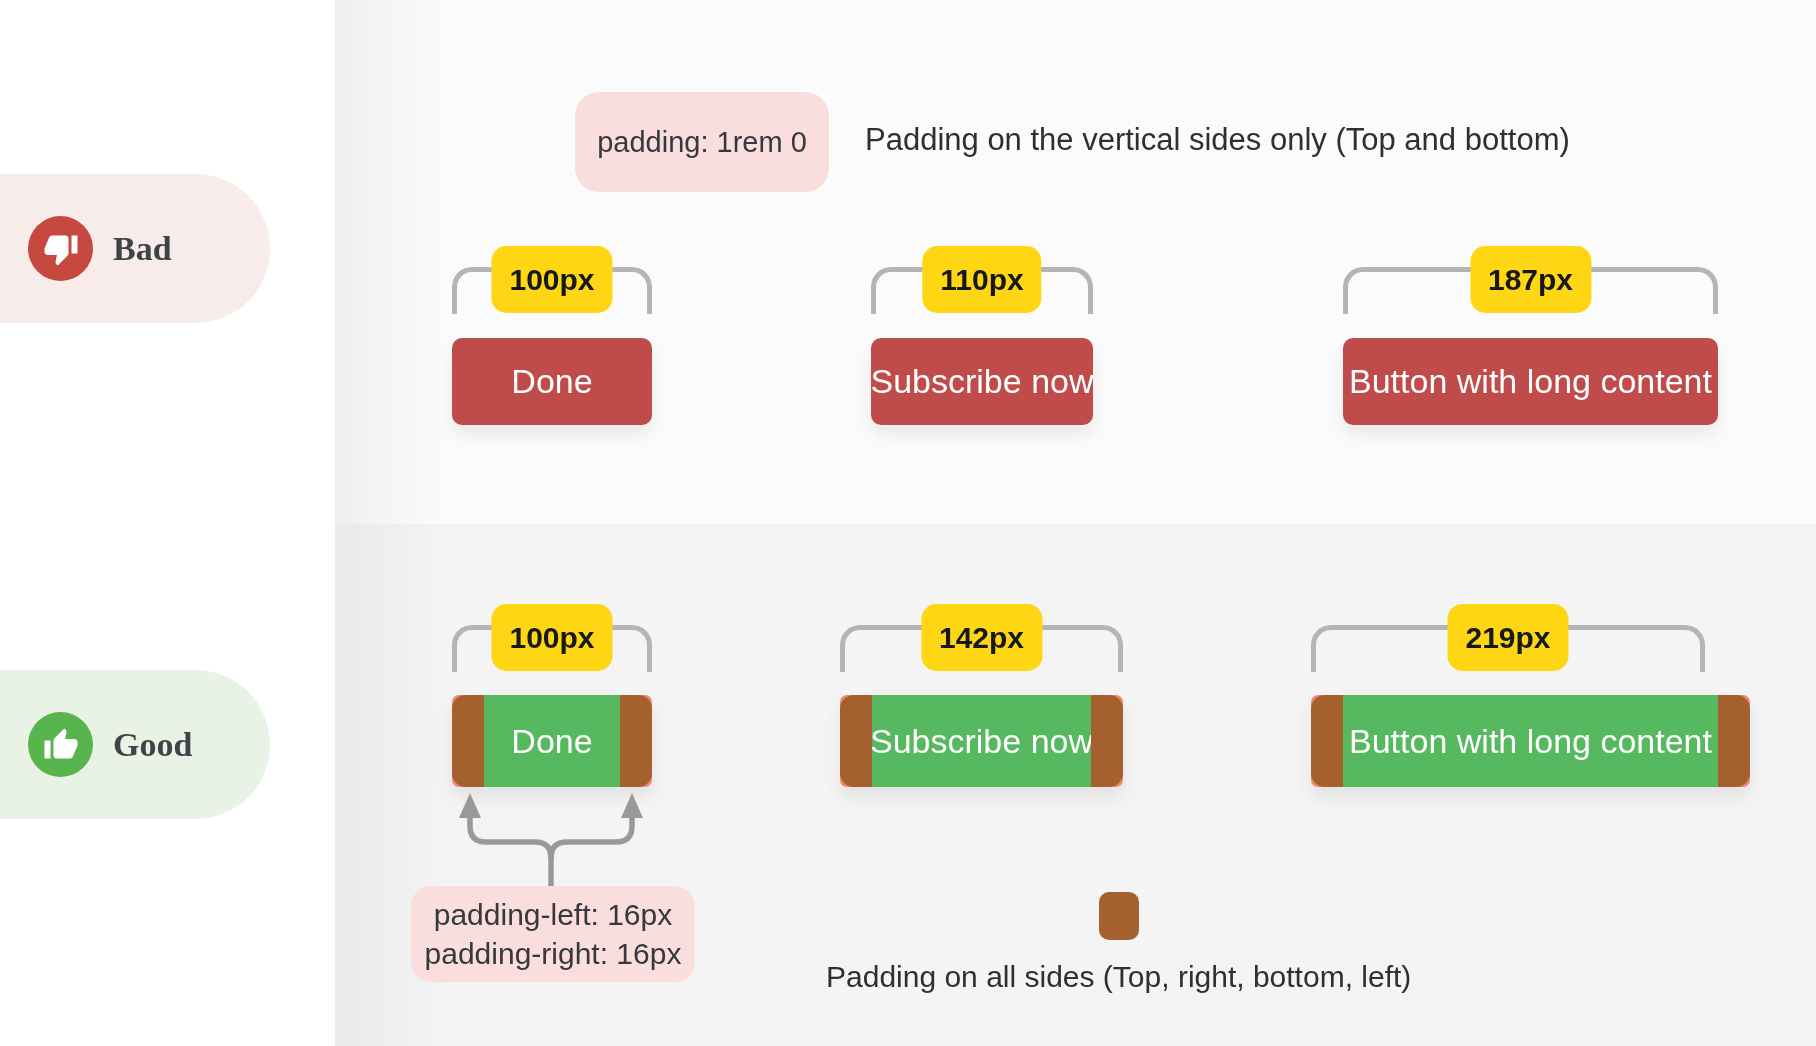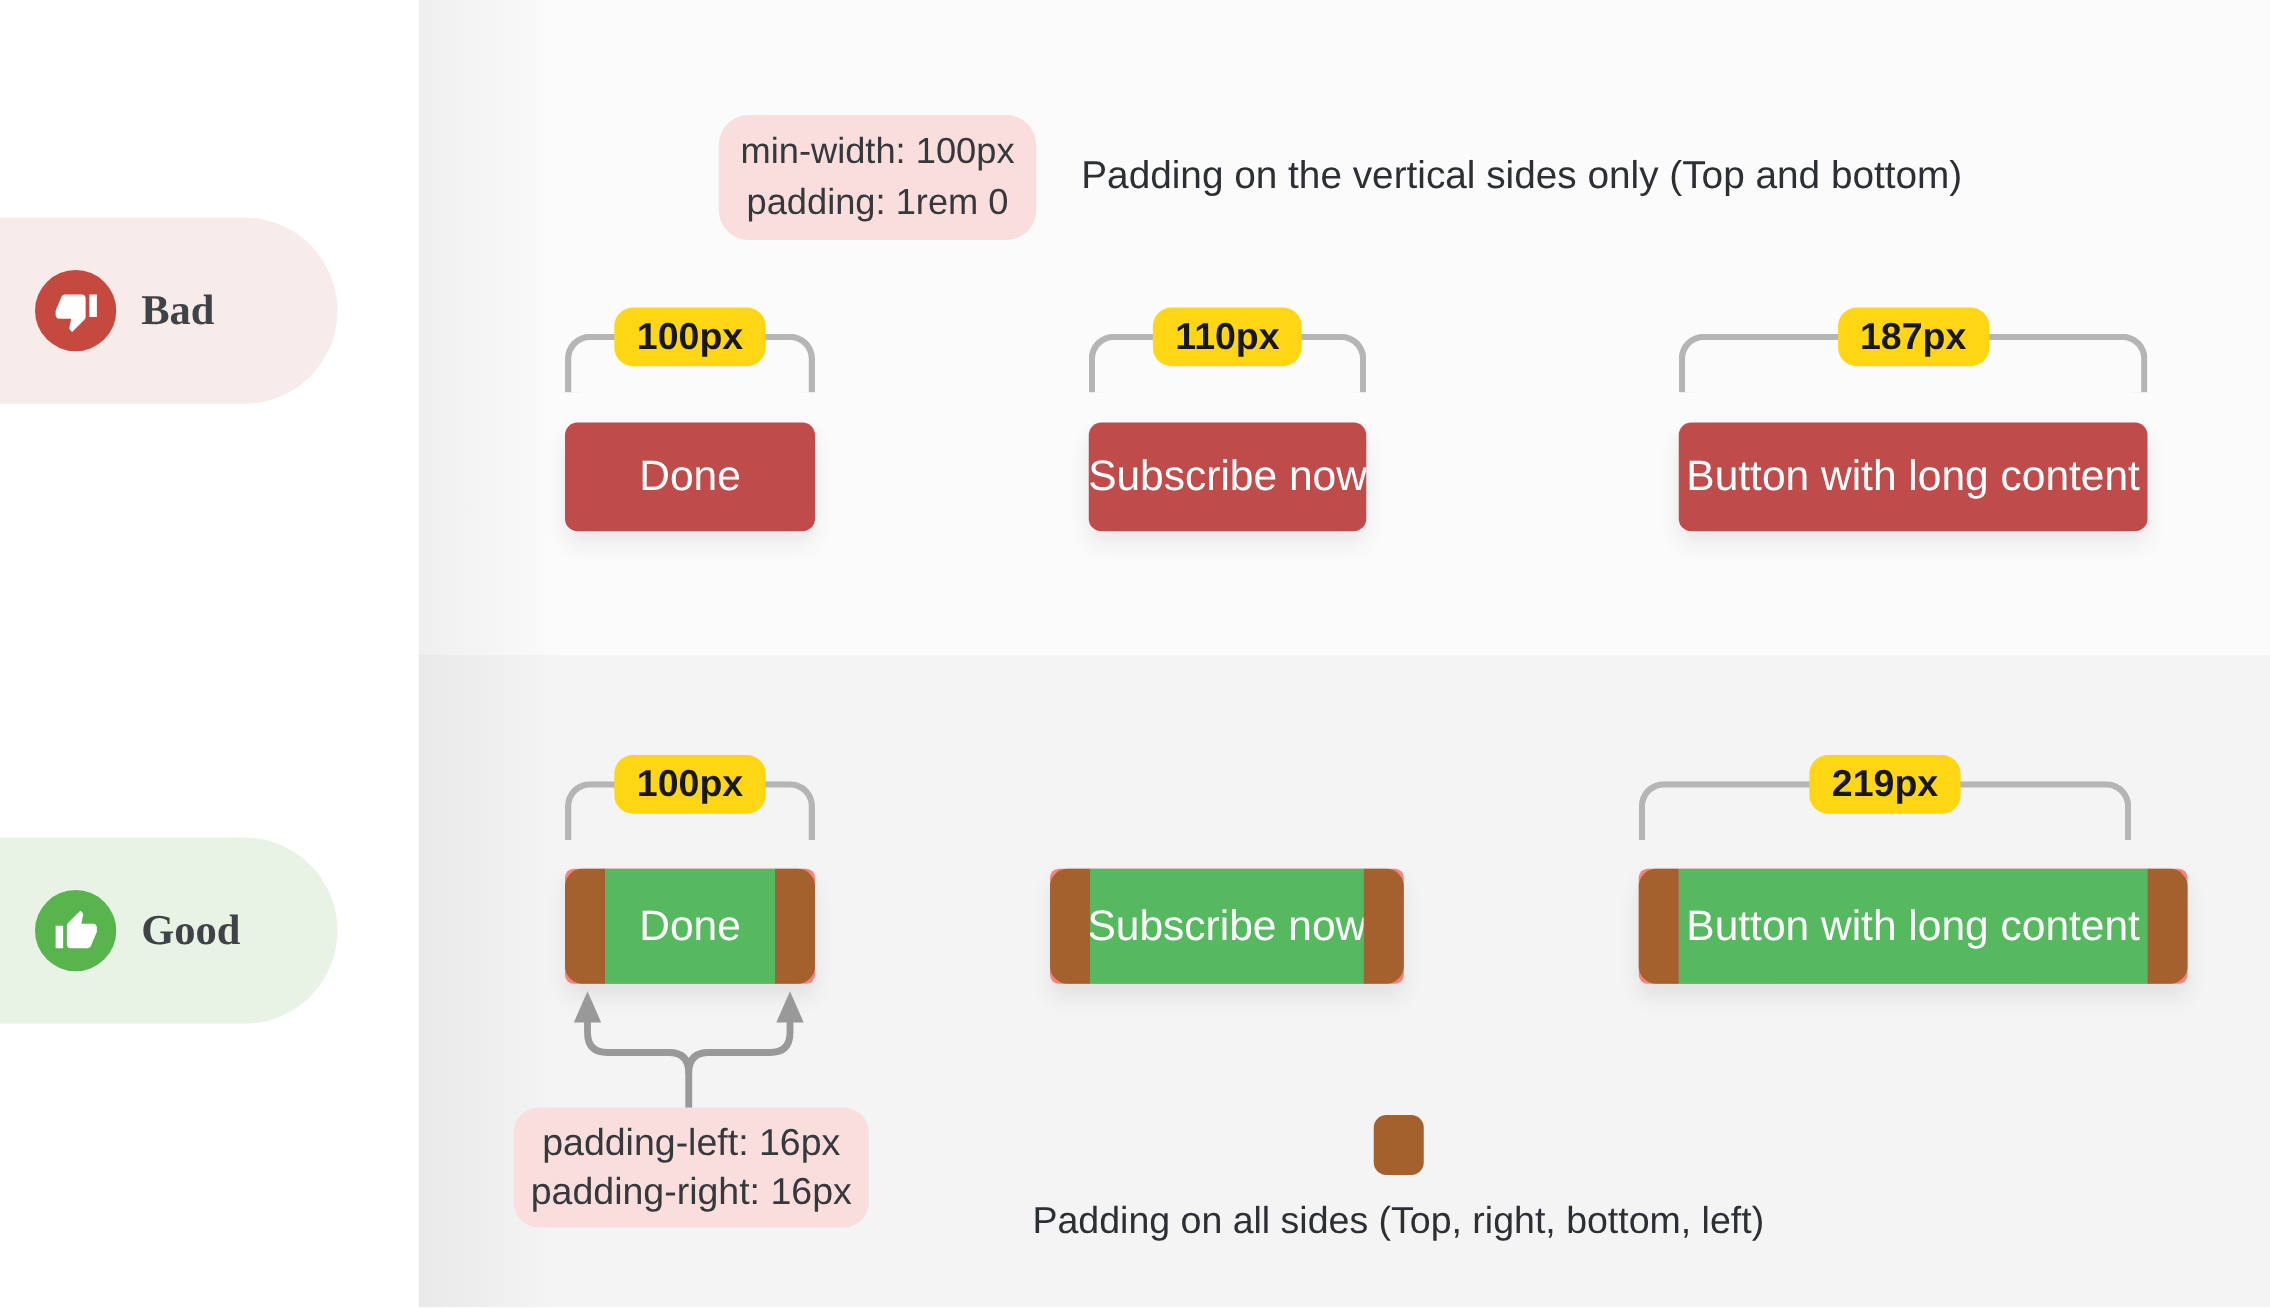--- a/index.html
+++ b/index.html
@@ -28,21 +28,21 @@
                 background:#fadedd; border-radius:24px; display:flex; flex-direction:column;
                 align-items:center; justify-content:center; font-size:29px; line-height:41px; color:#35383c; }
   .description { position:absolute; left:865px; top:114px; height:52px; display:flex; align-items:center;
                  font-size:31px; color:#2c2f33; }
 
   
   .measure { position:absolute; height:47px; }
   .bracket { position:absolute; left:0; right:0; top:0; bottom:0;
              border:5px solid #b5b5b5; border-bottom:none; border-radius:20px 20px 0 0; }
   .chip { position:absolute; top:-21px; left:50%; transform:translateX(-50%);
-          background:#fed613; border-radius:15px; padding:6px 18px; font-size:30px; font-weight:700;
+          background:#fed613; border-radius:15px; padding:16px 18px; font-size:30px; font-weight:700;
           color:#17181a; white-space:nowrap; line-height:35px; }
 
   
   .btn-bad { position:absolute; top:338px; height:87px; background:#bf4b4b; border-radius:10px;
              color:#ffffff; font-size:34px; display:flex; align-items:center; justify-content:center;
              white-space:nowrap; overflow:hidden; box-shadow:0 10px 16px rgba(80,80,80,.10); }
 
   
   .btn-good { position:absolute; top:695px; height:92px; background:#f5837c; border-radius:7px;
               display:flex; box-shadow:0 10px 16px rgba(80,80,80,.10); }
@@ -76,21 +76,20 @@
   <div class="pill pill-bad">
     <div class="badge-circle circle-bad">
       <svg viewBox="0 0 24 24">
           <path d="M15 3H6c-.83 0-1.54.5-1.84 1.22l-3.02 7.05c-.09.23-.14.47-.14.73v2c0 1.1.9 2 2 2h6.31l-.95 4.57-.03.32c0 .41.17.79.44 1.06L9.83 23l6.59-6.59c.36-.36.58-.86.58-1.41V5c0-1.1-.9-2-2-2zm4 0v12h4V3h-4z"></path>
         </svg>
     </div>
     <span class="badge-label">Bad</span>
   </div>
 
   <div class="spec-label">
-    <span>min-width: 100px</span>
     <span>padding: 1rem 0</span>
   </div>
   <div class="description">Padding on the vertical sides only (Top and bottom)</div>
 
   <div class="measure" style="left:452px; top:267px; width:200px;">
     <div class="bracket"></div>
     <div class="chip">100px</div>
   </div>
   <div class="measure" style="left:871px; top:267px; width:222px;">
     <div class="bracket"></div>
@@ -110,20 +109,24 @@
       <svg viewBox="0 0 24 24">
           <path d="M1 21h4V9H1v12zm22-11c0-1.1-.9-2-2-2h-6.31l.95-4.57.03-.32c0-.41-.17-.79-.44-1.06L14.17 1 7.58 7.59C7.22 7.95 7 8.45 7 9v10c0 1.1.9 2 2 2h9c.83 0 1.54-.5 1.84-1.22l3.02-7.05c.09-.23.14-.47.14-.73v-2z"></path>
         </svg>
     </div>
     <span class="badge-label">Good</span>
   </div>
 
   <div class="measure" style="left:452px; top:625px; width:200px;">
     <div class="bracket"></div>
     <div class="chip">100px</div>
+  </div>
+  <div class="measure" style="left:840px; top:625px; width:283px;">
+    <div class="bracket"></div>
+    <div class="chip">142px</div>
   </div>
   <div class="measure" style="left:1311px; top:625px; width:394px;">
     <div class="bracket"></div>
     <div class="chip">219px</div>
   </div>
 
   <div class="btn-good" style="left:452px; width:200px;">
     <div class="pad-strip pad-left"></div>
     <div class="btn-good-content">Done</div>
     <div class="pad-strip pad-right"></div>

